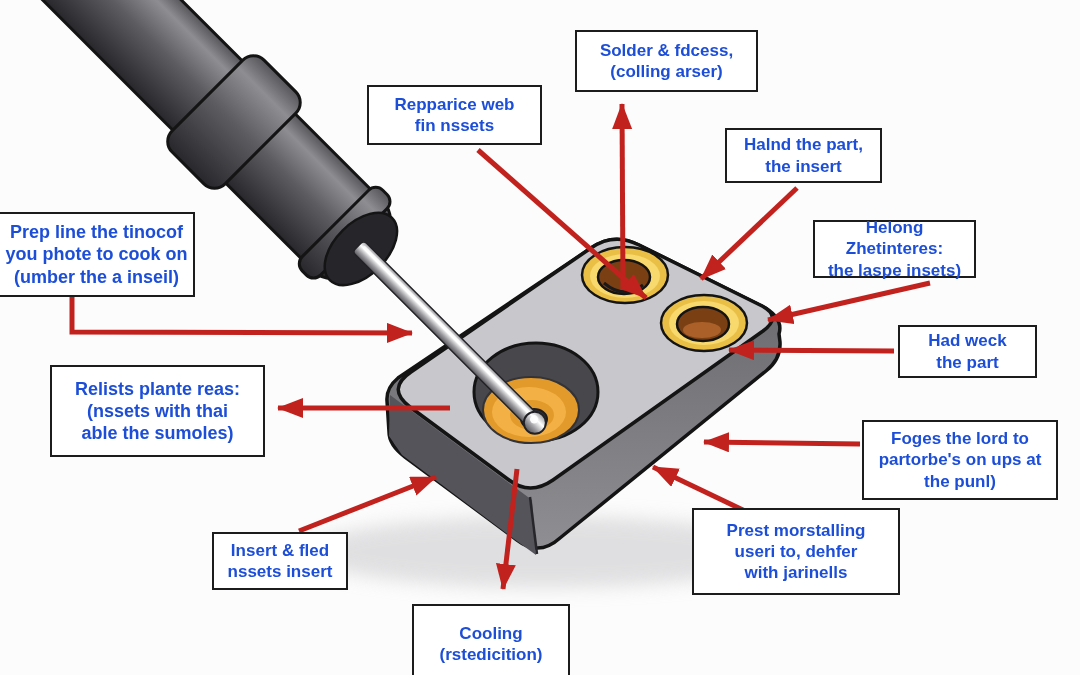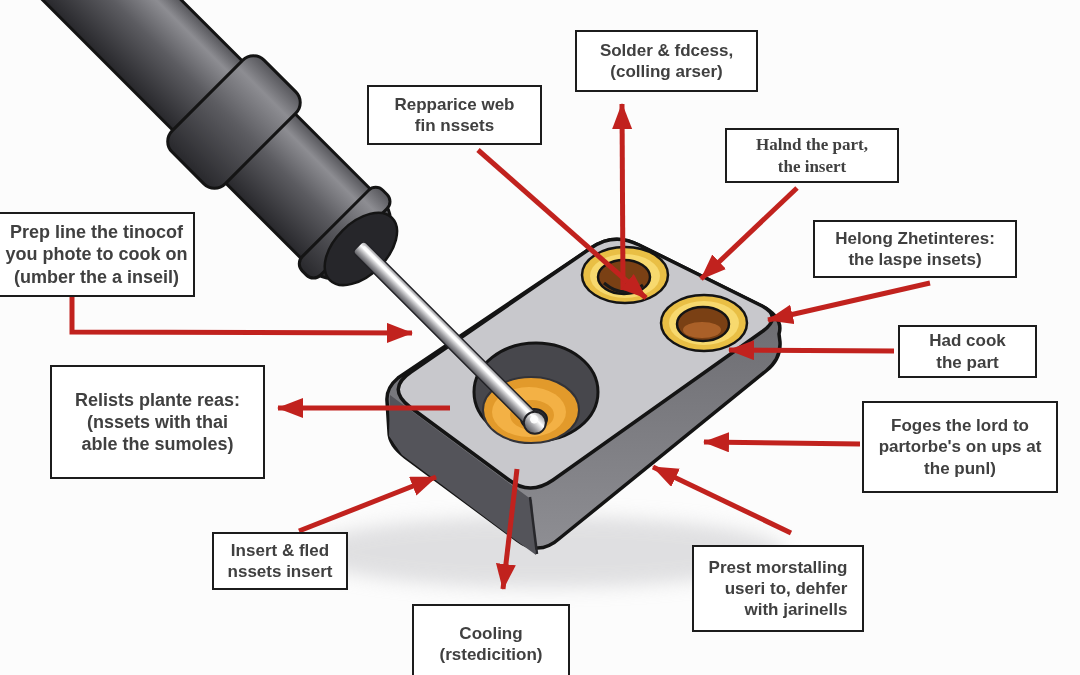--- a/index.html
+++ b/index.html
@@ -6,21 +6,21 @@
   #canvas{
     position:relative;width:1080px;height:675px;overflow:hidden;
     background:var(--background,#fcfcfc);
     font-family:"Liberation Sans",sans-serif;
   }
   #scene{position:absolute;left:0;top:0;width:1080px;height:675px;}
   .label{
     position:absolute;box-sizing:border-box;
     background:#ffffff;border:2px solid #1c1c1c;
     display:flex;align-items:center;justify-content:center;
-    text-align:center;font-weight:700;color:#404040;
+    text-align:center;font-weight:700;color:#1d4ed8;
     font-size:17px;line-height:1.24;white-space:pre-line;
     padding:3px 5px;
   }
   .label.big{font-size:18px;}
   .arrow{stroke:var(--accent,#c1221e);stroke-width:5;fill:none;}
   .arrowhead{fill:var(--accent,#c1221e);}
   .outline{stroke:var(--outline,#141414);}
 </style>
 </head>
 <body>
@@ -112,35 +112,35 @@
       <line class="arrow" x1="517" y1="469" x2="503" y2="589" marker-end="url(#head)"></line>
       <line class="arrow" x1="791" y1="533" x2="653" y2="467" marker-end="url(#head)"></line>
       <line class="arrow" x1="860" y1="444" x2="704" y2="442" marker-end="url(#head)"></line>
     </g>
   </svg>
 
   <div class="label" style="left:575px;top:30px;width:183px;height:62px;">Solder &amp; fdcess,
 (colling arser)</div>
   <div class="label" style="left:367px;top:85px;width:175px;height:60px;">Repparice web
 fin nssets</div>
-  <div class="label" style="left:725px;top:128px;width:174px;height:55px;font-family:Liberation Serif, serif;">Halnd the part,
+  <div class="label" style="left:725px;top:128px;width:157px;height:55px;">Halnd the part,
 the insert</div>
   <div class="label big" style="left:-2px;top:212px;width:197px;height:85px;">Prep line the tinocof
 you phote to cook on
 (umber the a inseil)</div>
-  <div class="label" style="left:813px;top:220px;width:204px;height:58px;">Helong Zhetinteres:
+  <div class="label" style="left:813px;top:220px;width:163px;height:58px;">Helong Zhetinteres:
 the laspe insets)</div>
-  <div class="label" style="left:898px;top:325px;width:139px;height:53px;">Had cook
+  <div class="label" style="left:898px;top:325px;width:139px;height:53px;">Had weck
 the part</div>
-  <div class="label big" style="left:50px;top:365px;width:215px;height:114px;">Relists plante reas:
+  <div class="label big" style="left:50px;top:365px;width:215px;height:92px;">Relists plante reas:
 (nssets with thai
 able the sumoles)</div>
-  <div class="label" style="left:862px;top:401px;width:196px;height:92px;">Foges the lord to
+  <div class="label" style="left:862px;top:420px;width:196px;height:80px;">Foges the lord to
 partorbe's on ups at
 the punl)</div>
   <div class="label" style="left:212px;top:532px;width:136px;height:58px;">Insert &amp; fled
 nssets insert</div>
-  <div class="label" style="left:692px;top:545px;width:172px;height:87px;text-align:right;">Prest morstalling
+  <div class="label" style="left:692px;top:508px;width:208px;height:87px;">Prest morstalling
 useri to, dehfer
 with jarinells</div>
   <div class="label" style="left:412px;top:604px;width:158px;height:80px;">Cooling
 (rstedicition)</div>
 </div>
 
 </body></html>

